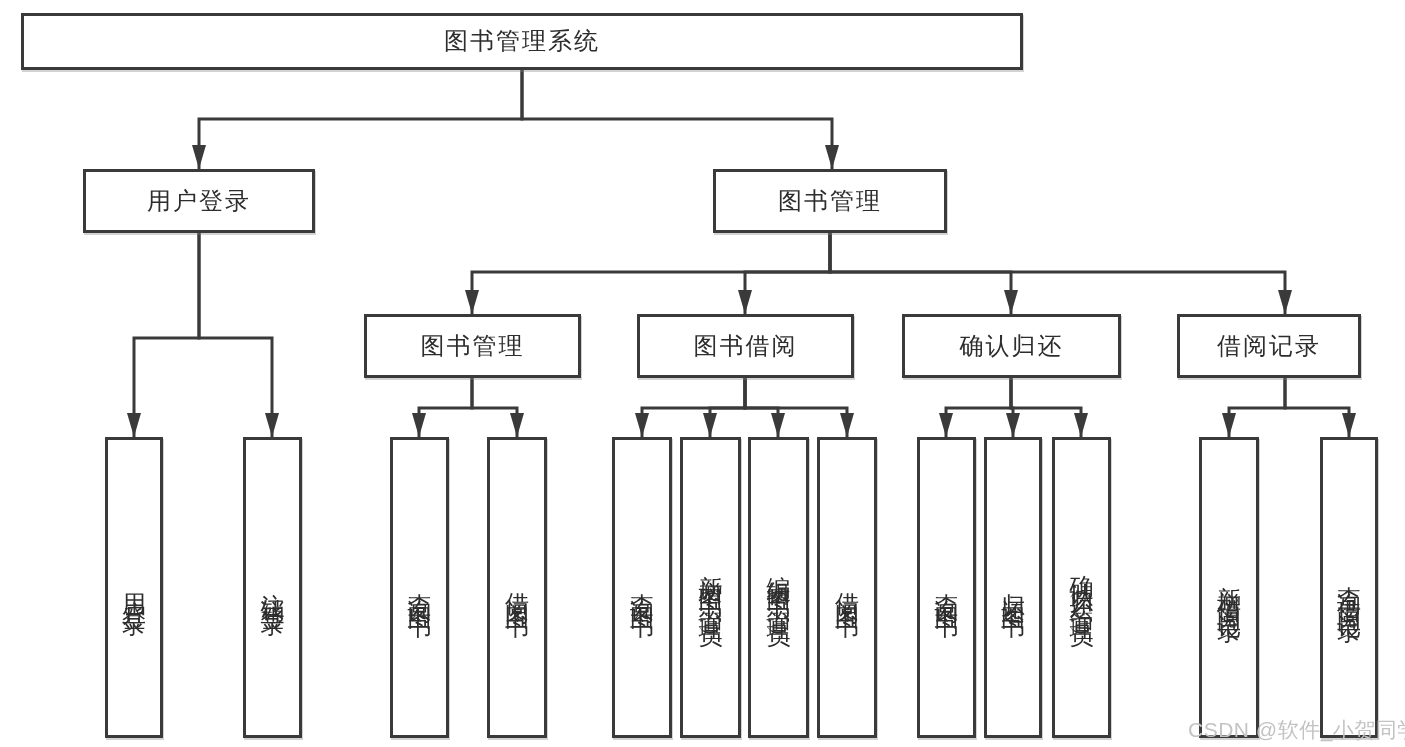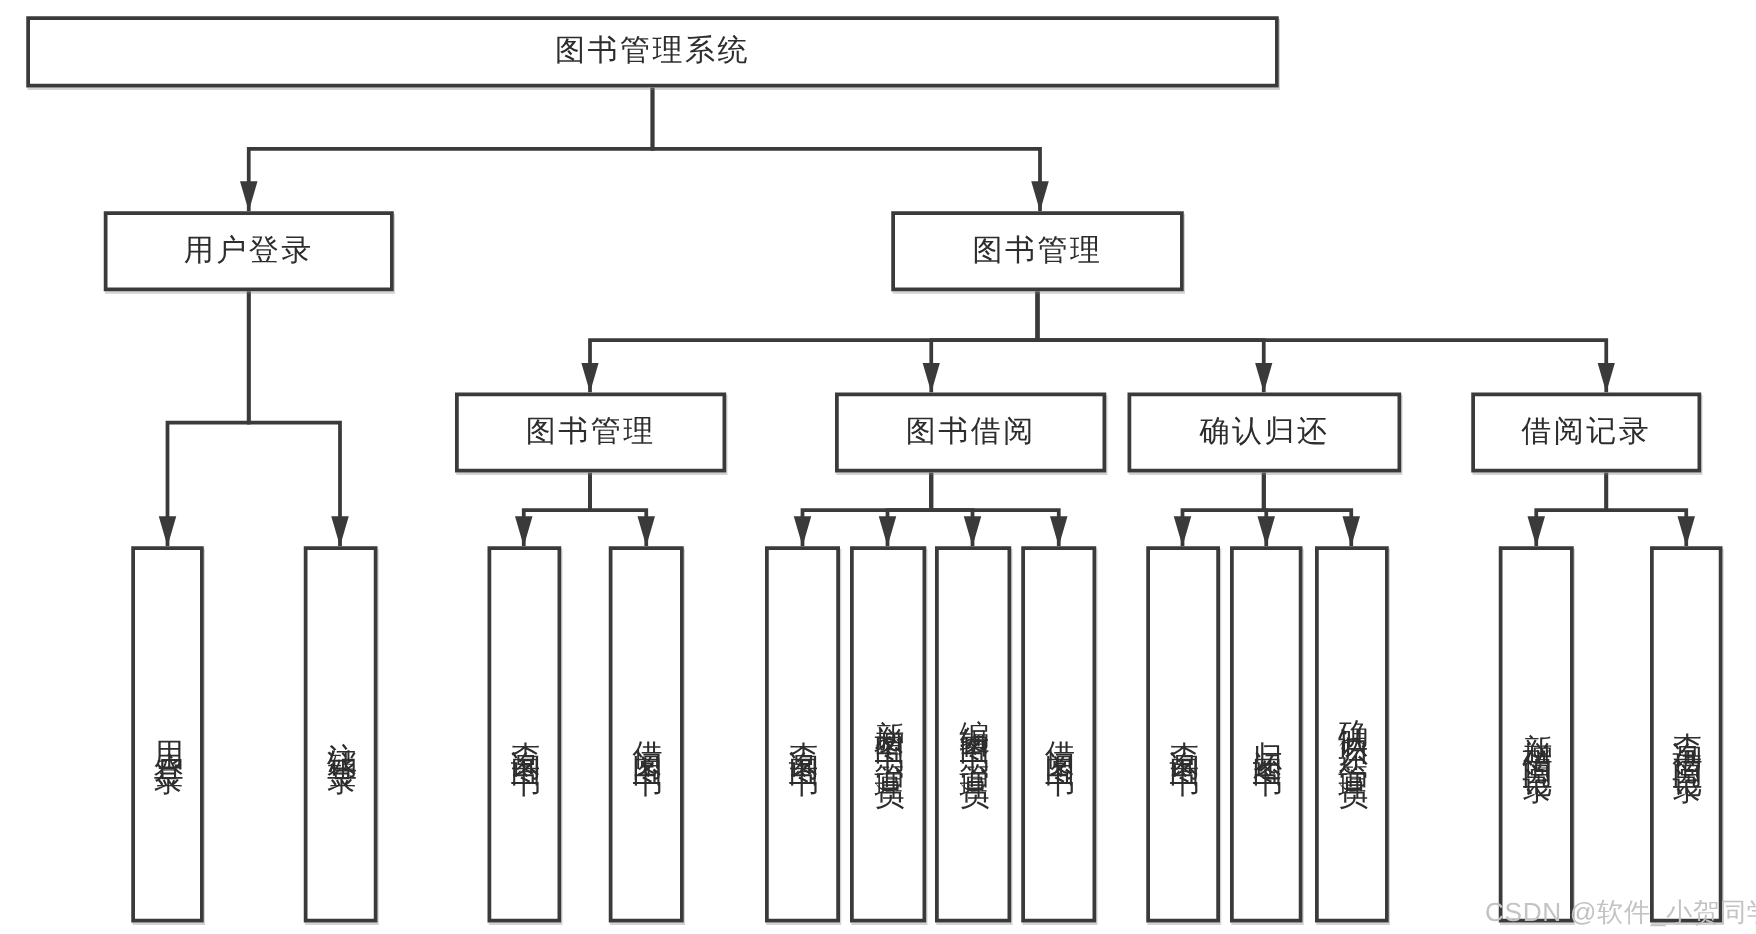--- a/index.html
+++ b/index.html
@@ -74,21 +74,21 @@
   <div class="node h" style="left:83px;top:169px;width:232px;height:64px">
     <span>用户登录</span>
   </div>
   <div class="node h" style="left:713px;top:169px;width:234px;height:64px">
     <span>图书管理</span>
   </div>
 
   <div class="node h" style="left:364px;top:314px;width:217px;height:64px">
     <span>图书管理</span>
   </div>
-  <div class="node h" style="left:668px;top:314px;width:217px;height:64px">
+  <div class="node h" style="left:637px;top:314px;width:217px;height:64px">
     <span>图书借阅</span>
   </div>
   <div class="node h" style="left:902px;top:314px;width:219px;height:64px">
     <span>确认归还</span>
   </div>
   <div class="node h" style="left:1177px;top:314px;width:184px;height:64px">
     <span>借阅记录</span>
   </div>
 
   <div class="node v" style="left:105px;top:437px;width:58px;height:301px">

